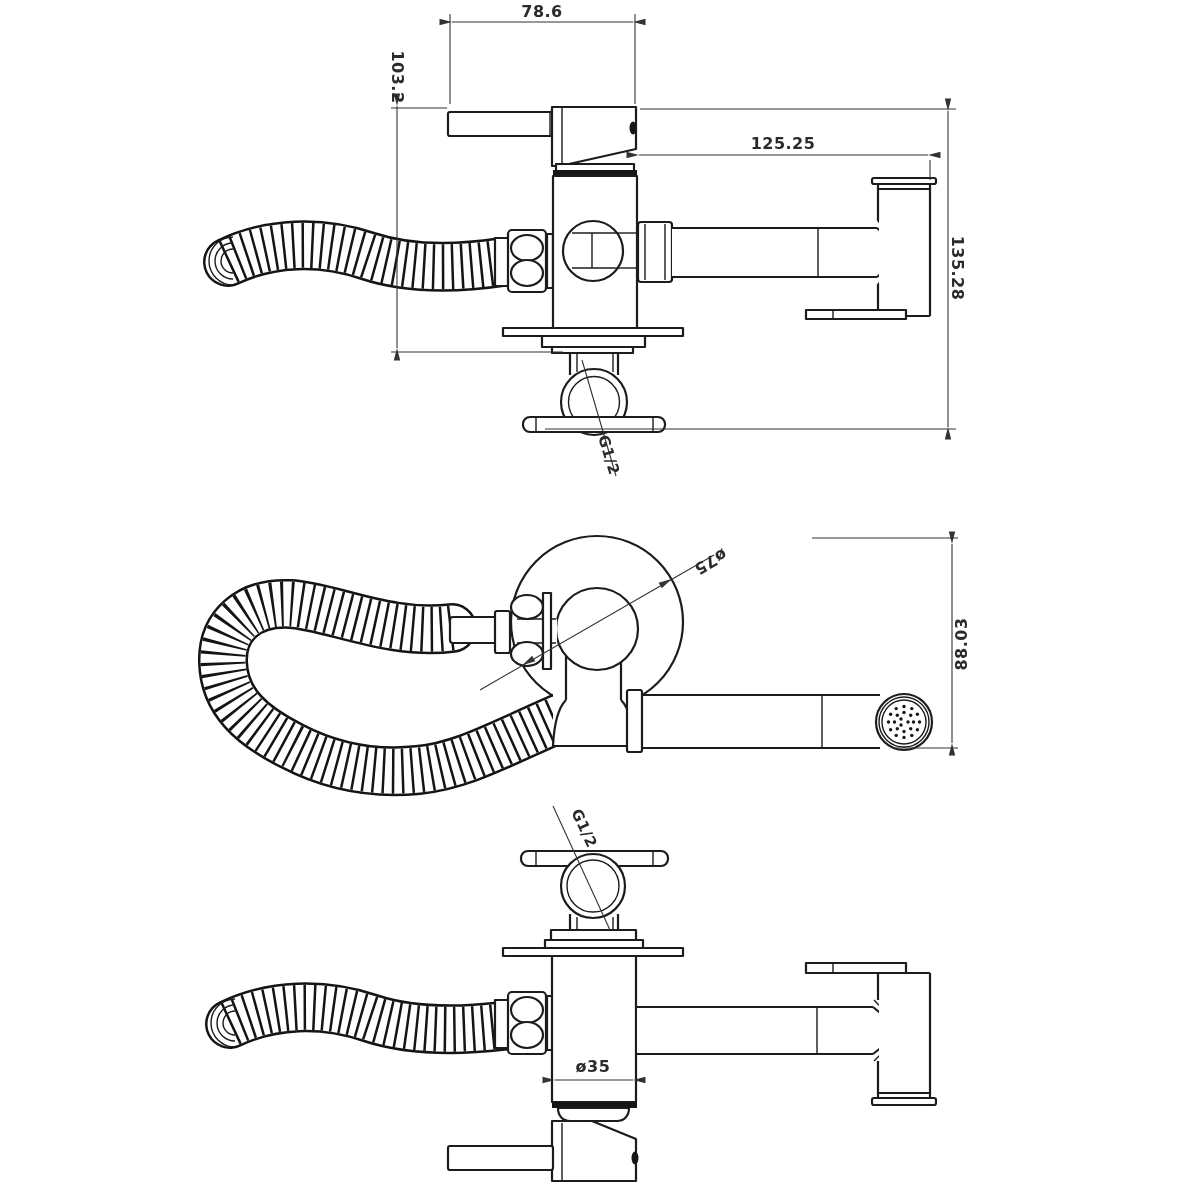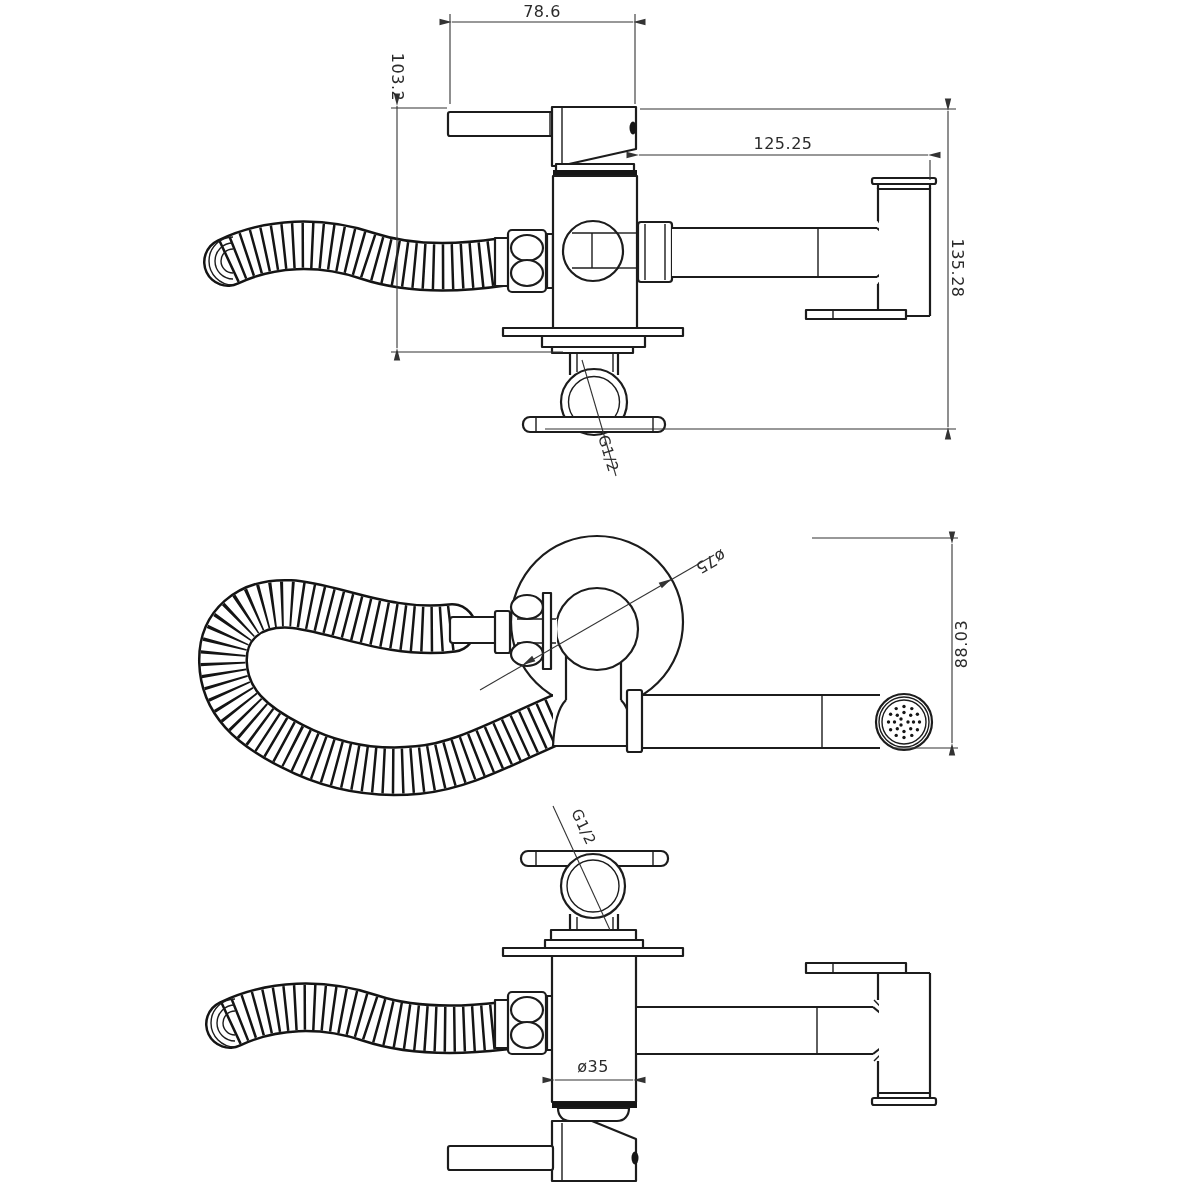--- a/index.html
+++ b/index.html
@@ -1,17 +1,17 @@
 <!DOCTYPE html>
 <html><head>
 <meta charset="utf-8">
 <style>
   html,body{margin:0;padding:0;background:#ffffff;}
   .stage{width:1184px;height:1184px;position:relative;background:#fff;overflow:hidden;
-         font-family:"DejaVu Sans", sans-serif;}
+         font-family:"DejaVu Sans", sans-serif;font-weight:bold;}
   svg{display:block;}
   .outline{fill:none;stroke:#1c1c1c;stroke-width:2.2;stroke-linejoin:round;}
   .outline-w{fill:#ffffff;stroke:#1c1c1c;stroke-width:2.2;stroke-linejoin:round;}
   .thin{fill:none;stroke:#1c1c1c;stroke-width:1.4;}
   .fillw{fill:#ffffff;stroke:none;}
   .dark{fill:#161616;stroke:none;}
   .dim{stroke:#333333;stroke-width:1.1;fill:none;}
   .dimtext{font-size:16px;fill:#2b2b2b;letter-spacing:.5px;}
   .dimtext-sm{font-size:15px;fill:#2b2b2b;letter-spacing:.5px;}
   .arrowfill{fill:#333333;stroke:none;}

